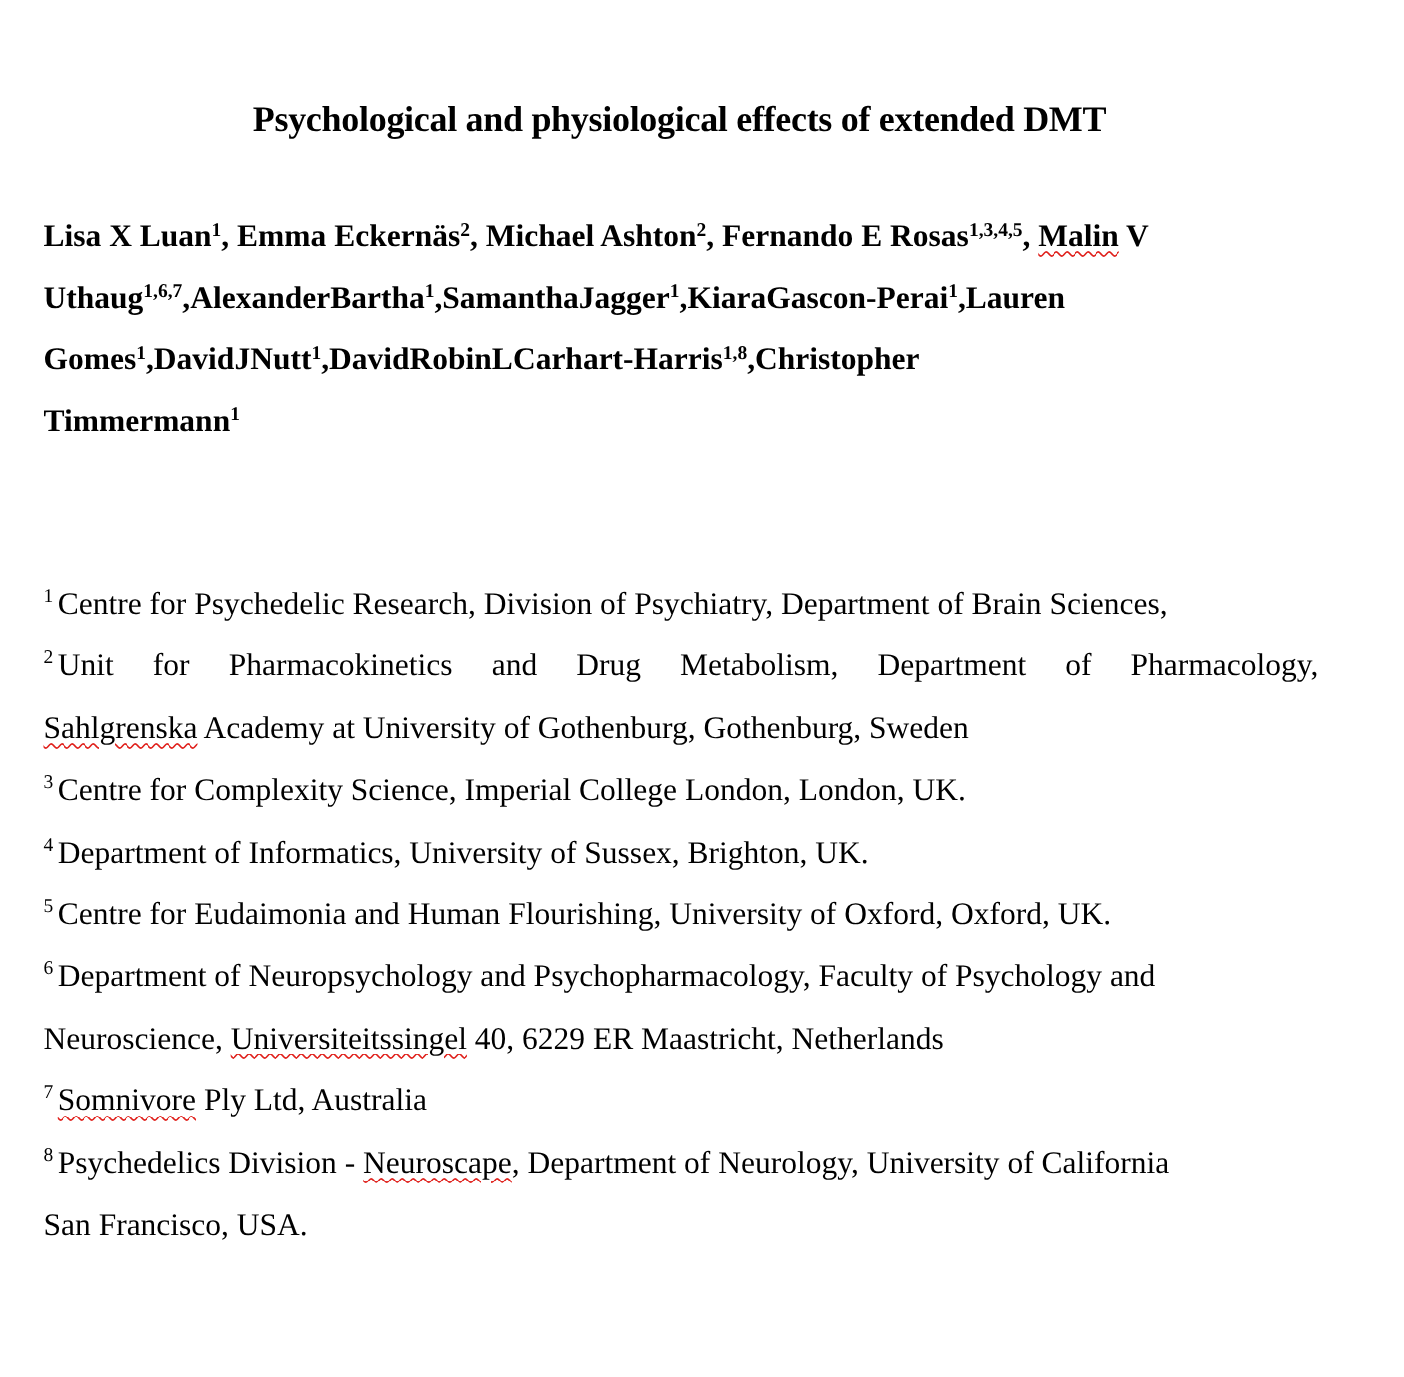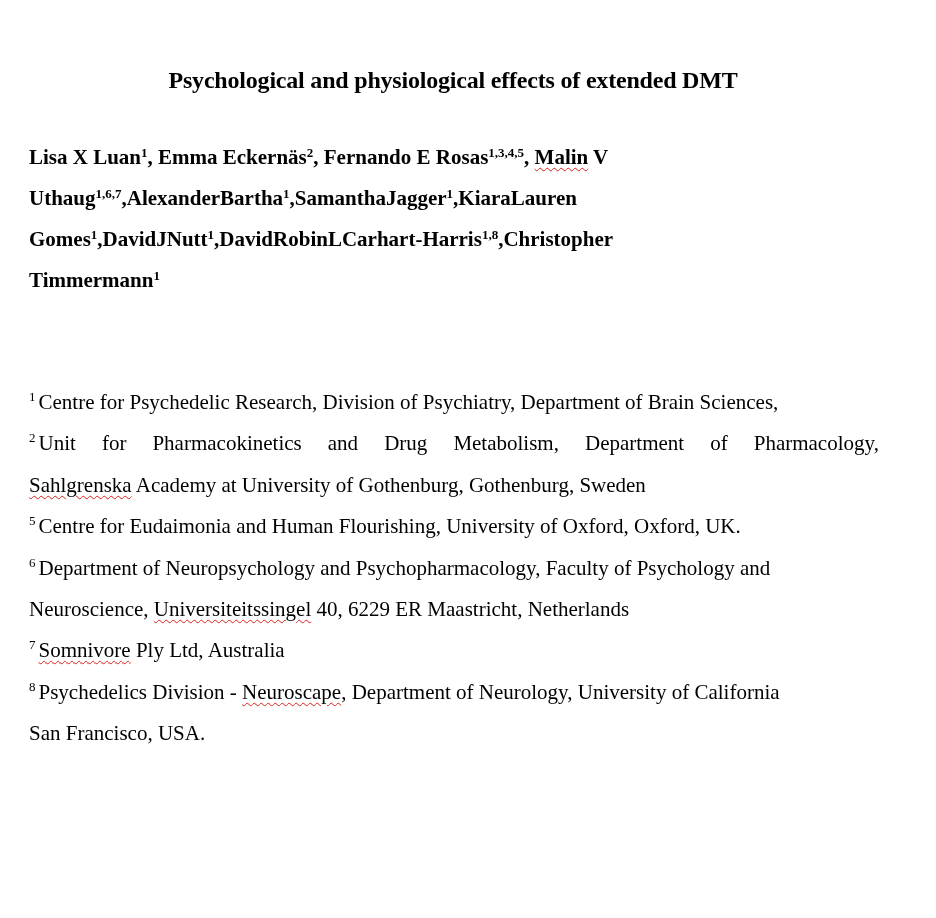--- a/index.html
+++ b/index.html
@@ -87,31 +87,33 @@
 
 <div>
 
   <h1 class="title">Psychological and physiological effects of extended DMT</h1>
 
   <div class="authors">
 
     <div class="author-line justify">
       <span class="seg"><span>Lisa X Luan</span><sup>1</sup><span>, </span></span>
       <span class="seg"><span>Emma Eckernäs</span><sup>2</sup><span>, </span></span>
+      <span class="seg"><span>Michael Ashton</span><sup>2</sup><span>, </span></span>
       <span class="seg"><span>Fernando E Rosas</span><sup>1,3,4,5</sup><span>, </span></span>
       <span class="seg"><span class="squiggle">Malin</span><span> V</span></span>
     </div>
 
     <div class="author-line justify">
       <span class="seg"><span>Uthaug</span><sup>1,6,7</sup><span>,</span></span>
       <span class="seg"><span>Alexander</span></span>
       <span class="seg"><span>Bartha</span><sup>1</sup><span>,</span></span>
       <span class="seg"><span>Samantha</span></span>
       <span class="seg"><span>Jagger</span><sup>1</sup><span>,</span></span>
       <span class="seg"><span>Kiara</span></span>
+      <span class="seg"><span>Gascon-Perai</span><sup>1</sup><span>,</span></span>
       <span class="seg"><span>Lauren</span></span>
     </div>
 
     <div class="author-line justify">
       <span class="seg"><span>Gomes</span><sup>1</sup><span>,</span></span>
       <span class="seg"><span>David</span></span>
       <span class="seg"><span>J</span></span>
       <span class="seg"><span>Nutt</span><sup>1</sup><span>,</span></span>
       <span class="seg"><span>David</span></span>
       <span class="seg"><span>Robin</span></span>
@@ -139,21 +141,27 @@
       <span class="seg">Drug</span>
       <span class="seg">Metabolism,</span>
       <span class="seg">Department</span>
       <span class="seg">of</span>
       <span class="seg">Pharmacology,</span>
     </div>
     <div class="aff-line">
       <span class="squiggle">Sahlgrenska</span><span> Academy at University of Gothenburg, Gothenburg, Sweden</span>
     </div>
 
+    <div class="aff-line">
+      <sup class="aff-sup">3</sup><span>Centre for Complexity Science, Imperial College London, London, UK.</span>
+    </div>
 
+    <div class="aff-line">
+      <sup class="aff-sup">4</sup><span>Department of Informatics, University of Sussex, Brighton, UK.</span>
+    </div>
 
     <div class="aff-line">
       <sup class="aff-sup">5</sup><span>Centre for Eudaimonia and Human Flourishing, University of Oxford, Oxford, UK.</span>
     </div>
 
     <div class="aff-line">
       <sup class="aff-sup">6</sup><span>Department of Neuropsychology and Psychopharmacology, Faculty of Psychology and</span>
     </div>
     <div class="aff-line">
       <span>Neuroscience, </span><span class="squiggle">Universiteitssingel</span><span> 40, 6229 ER Maastricht, Netherlands</span>

